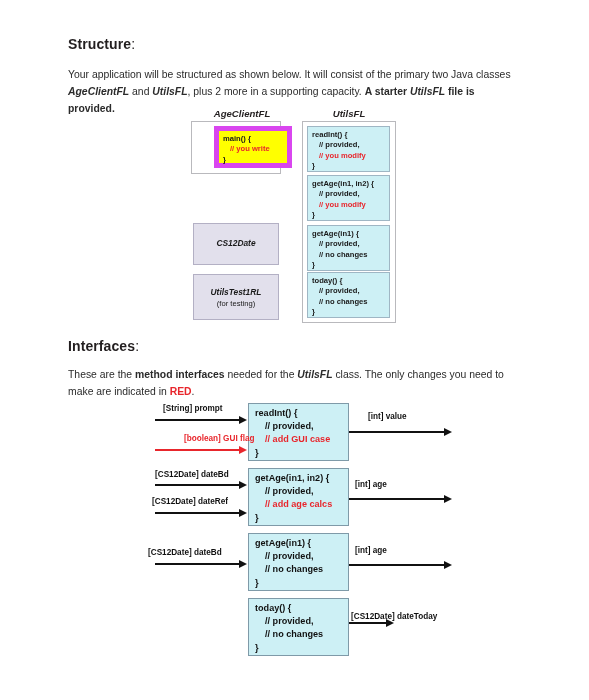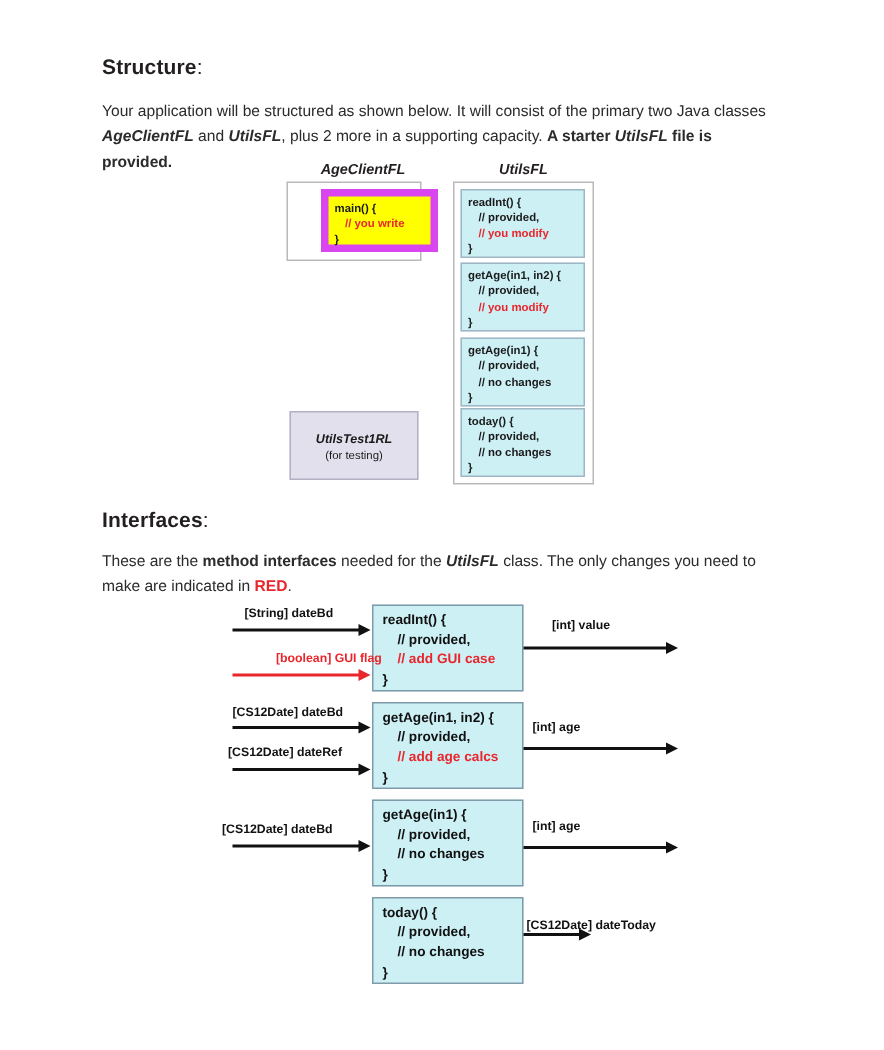--- a/index.html
+++ b/index.html
@@ -164,20 +164,23 @@
   <div class="col-title" style="left:192px; top:108px; width:100px;">AgeClientFL</div>
   <div class="col-title" style="left:303px; top:108px; width:92px;">UtilsFL</div>
 
   <div class="outer-box" style="left:191px; top:121px; width:90px; height:53px;"></div>
   <div class="code-box box-yellow" style="left:197px; top:126px; width:78px; height:42px;">
     <span class="ln">main() {</span>
     <span class="ln ind cmt-red">// you write</span>
     <span class="ln">}</span>
   </div>
 
+  <div class="code-box box-lav" style="left:193px; top:223px; width:86px; height:42px;">
+    <div class="plain-label" style="left:0; top:14px;">CS12Date</div>
+  </div>
 
   <div class="code-box box-lav" style="left:193px; top:274px; width:86px; height:46px;">
     <div class="plain-label" style="left:0; top:12px;">UtilsTest1RL</div>
     <div class="plain-sub" style="left:0; top:24px;">(for testing)</div>
   </div>
 
   <div class="outer-box" style="left:302px; top:121px; width:94px; height:202px;"></div>
 
   <div class="code-box box-cyan" style="left:307px; top:126px; width:83px; height:46px;">
     <span class="ln">readInt() {</span>
@@ -212,21 +215,21 @@
   <div class="body-text" style="top:366px;">
     <span>These are the </span><b>method interfaces</b><span> needed for the </span><i>UtilsFL</i><span> class. The only changes you need to make are indicated in </span><span class="red">RED</span><span>.</span>
   </div>
 
   <div class="iface-box" style="left:248px; top:403px; width:101px; height:58px;">
     <span class="ln">readInt() {</span>
     <span class="ln ind">// provided,</span>
     <span class="ln ind cmt-red">// add GUI case</span>
     <span class="ln">}</span>
   </div>
-  <div class="io-label" style="left:163px; top:404px;">[String]  dateBd</div>
+  <div class="io-label" style="left:163px; top:404px;">[String]  prompt</div>
   <div class="arrow-line" style="left:155px; top:419px; width:85px;"></div>
   <div class="arrow-head" style="left:239px; top:415.5px;"></div>
 
   <div class="io-label red-label" style="left:152px; top:434px;">[boolean] GUI flag</div>
   <div class="arrow-line red-arrow" style="left:155px; top:449px; width:85px;"></div>
   <div class="arrow-head red-arrow" style="left:239px; top:445.5px;"></div>
 
   <div class="io-label" style="left:368px; top:412px;">[int] value</div>
   <div class="arrow-line" style="left:349px; top:431px; width:96px;"></div>
   <div class="arrow-head" style="left:444px; top:427.5px;"></div>

